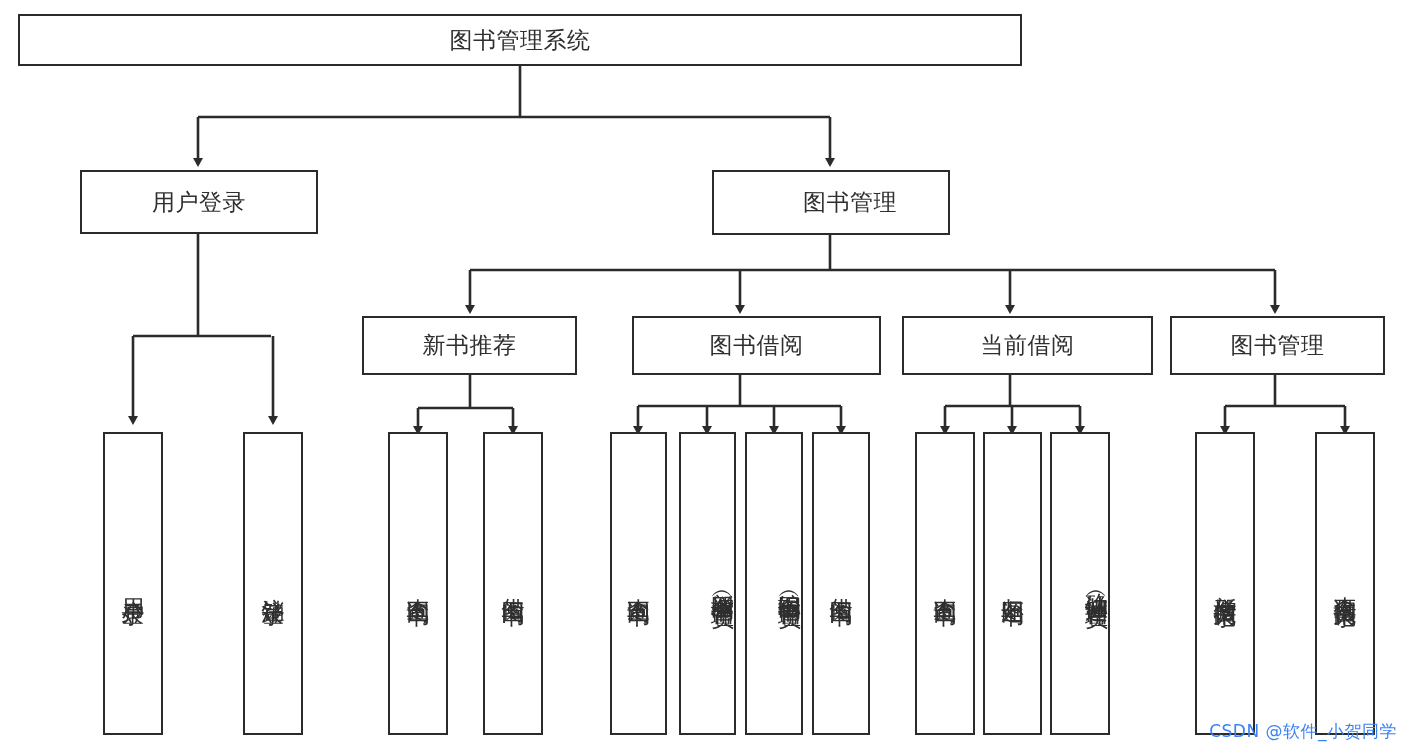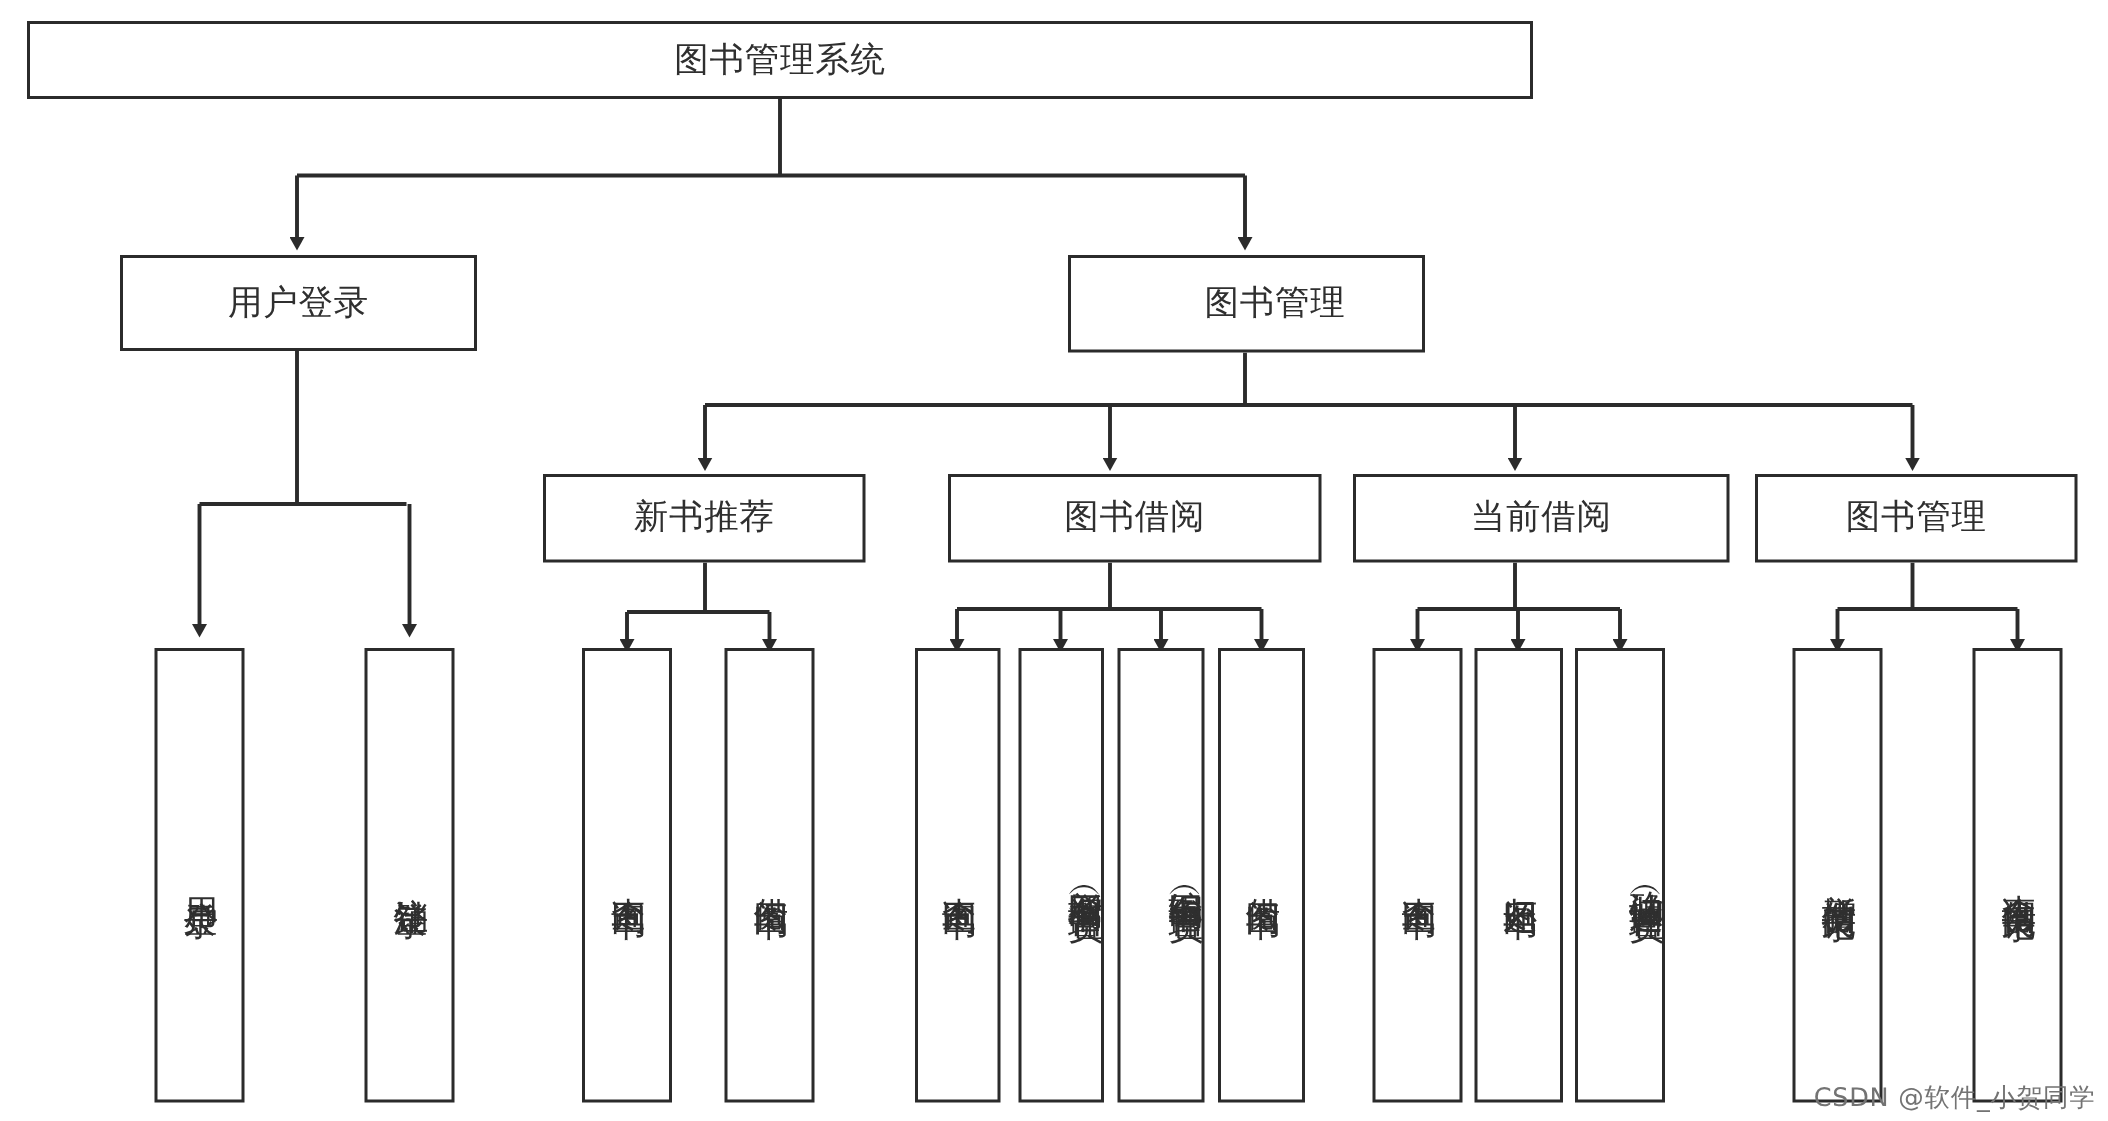--- a/index.html
+++ b/index.html
@@ -54,21 +54,21 @@
   }
   .node-label {
     display: block;
     white-space: nowrap;
   }
   #watermark {
     position: absolute;
     right: 8px;
     bottom: 4px;
     font-size: 17px;
-    color: #737373;
+    color: #3b82f6;
     letter-spacing: 0.5px;
     z-index: 3;
     white-space: nowrap;
   }
 </style>
 </head>
 <body>
 
 <div id="canvas">
 

